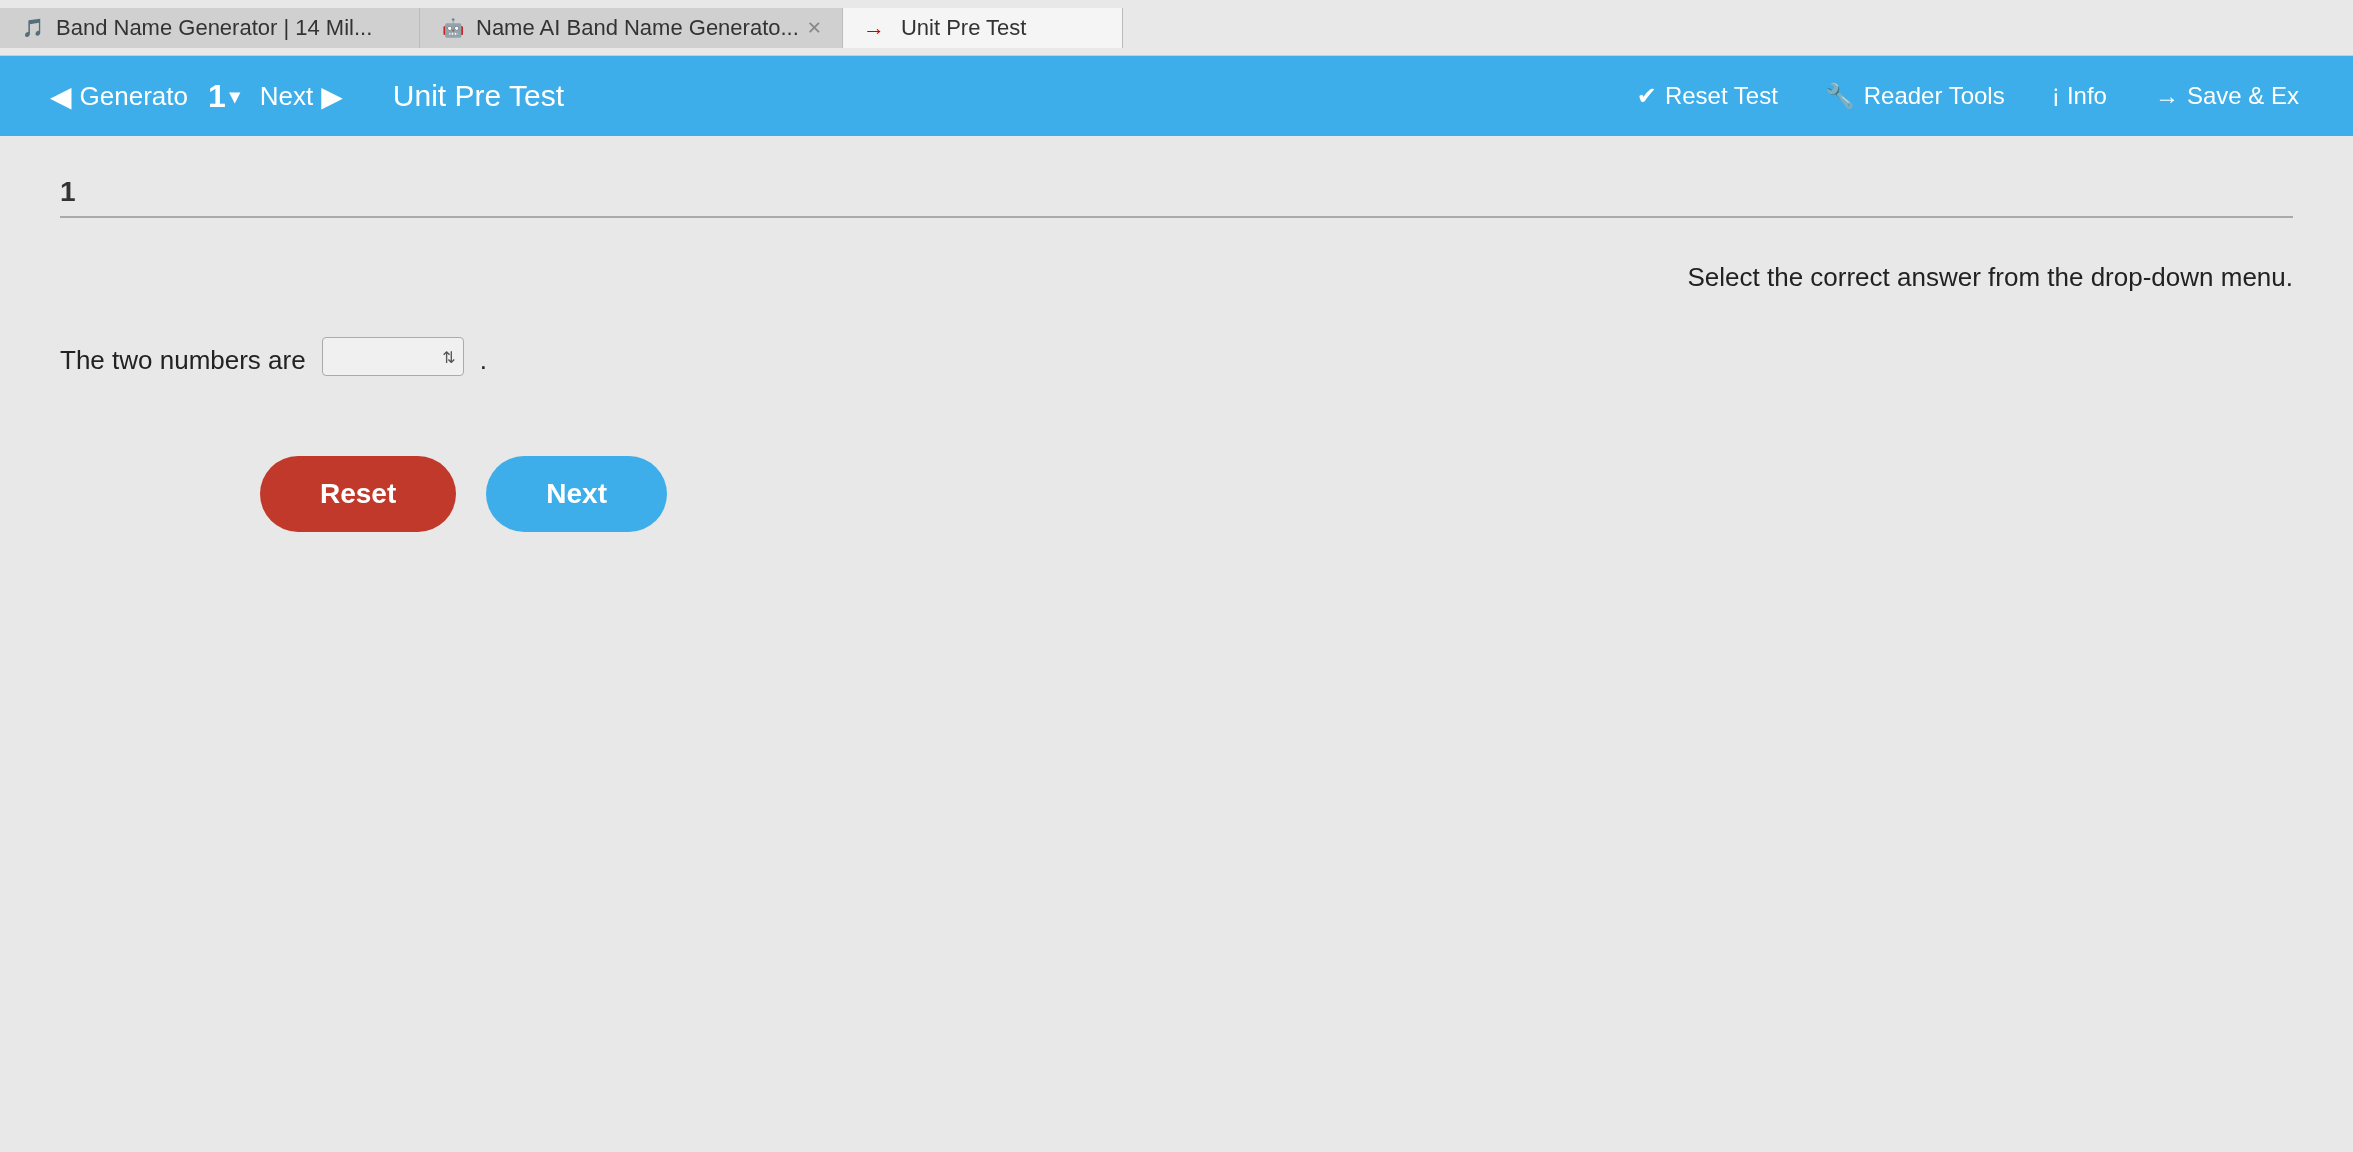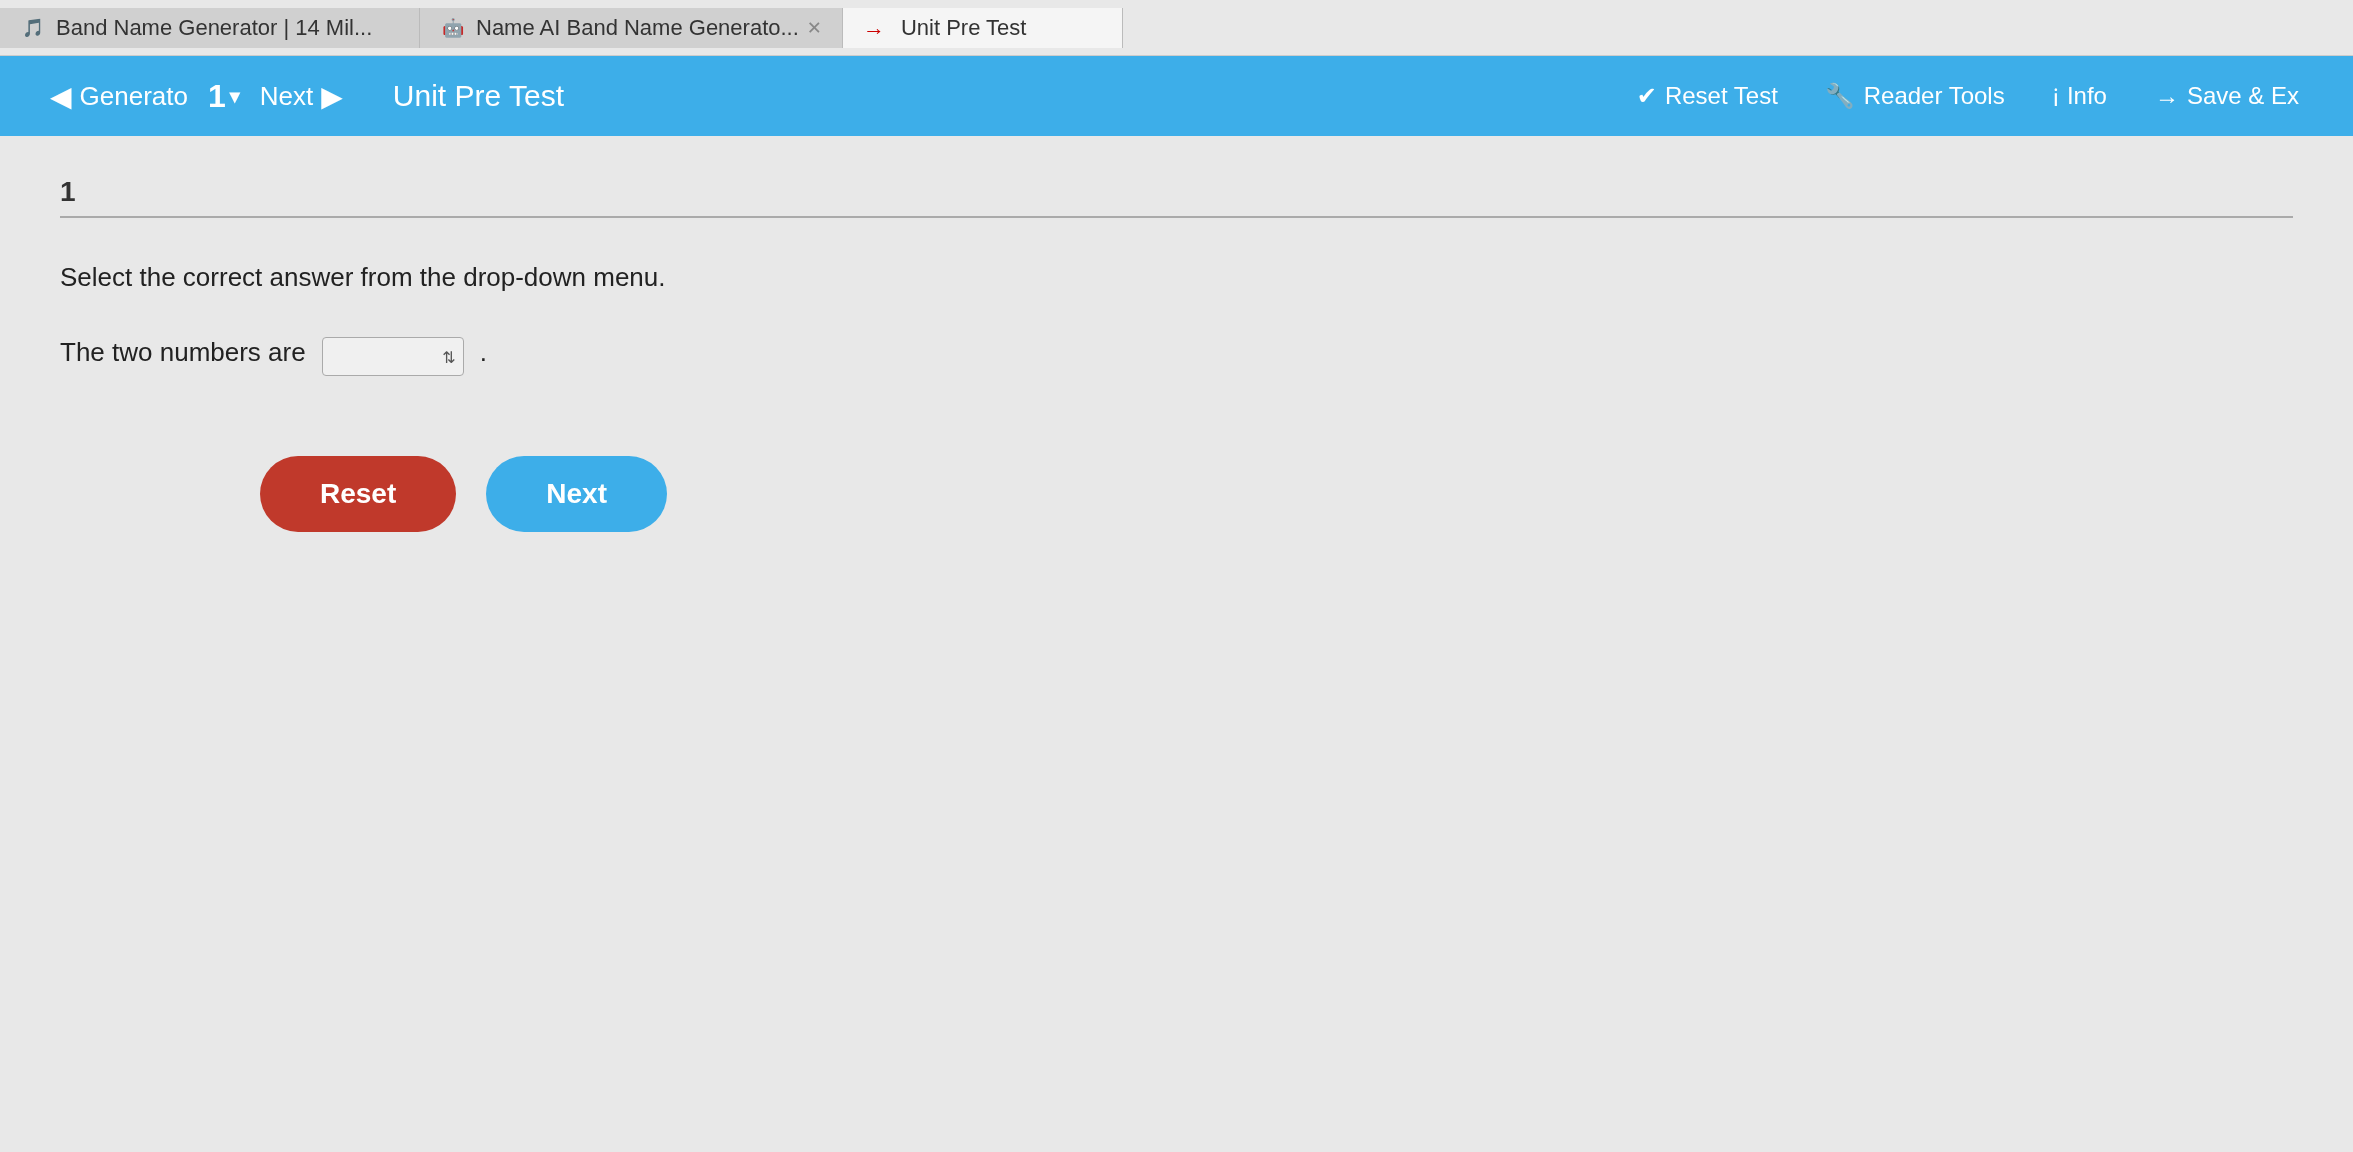--- a/index.html
+++ b/index.html
@@ -137,30 +137,31 @@
       border-top: 2px solid #aaa;
       margin-bottom: 40px;
       width: 100%;
     }
 
     .instruction-text {
       font-size: 26px;
       color: #222;
       margin-bottom: 40px;
       line-height: 1.5;
+      text-align: right;
     }
     .problem-text {
       font-size: 26px;
       color: #222;
       margin-bottom: 50px;
       line-height: 1.6;
     }
     .answer-row {
       display: flex;
-      align-items: flex-start;
+      align-items: flex-end;
       gap: 16px;
       font-size: 26px;
       color: #222;
       margin-bottom: 80px;
     }
     .dropdown-select {
       border: 1px solid #aaa;
       background: #f0f0f0;
       padding: 6px 30px 6px 12px;
       font-size: 22px;

